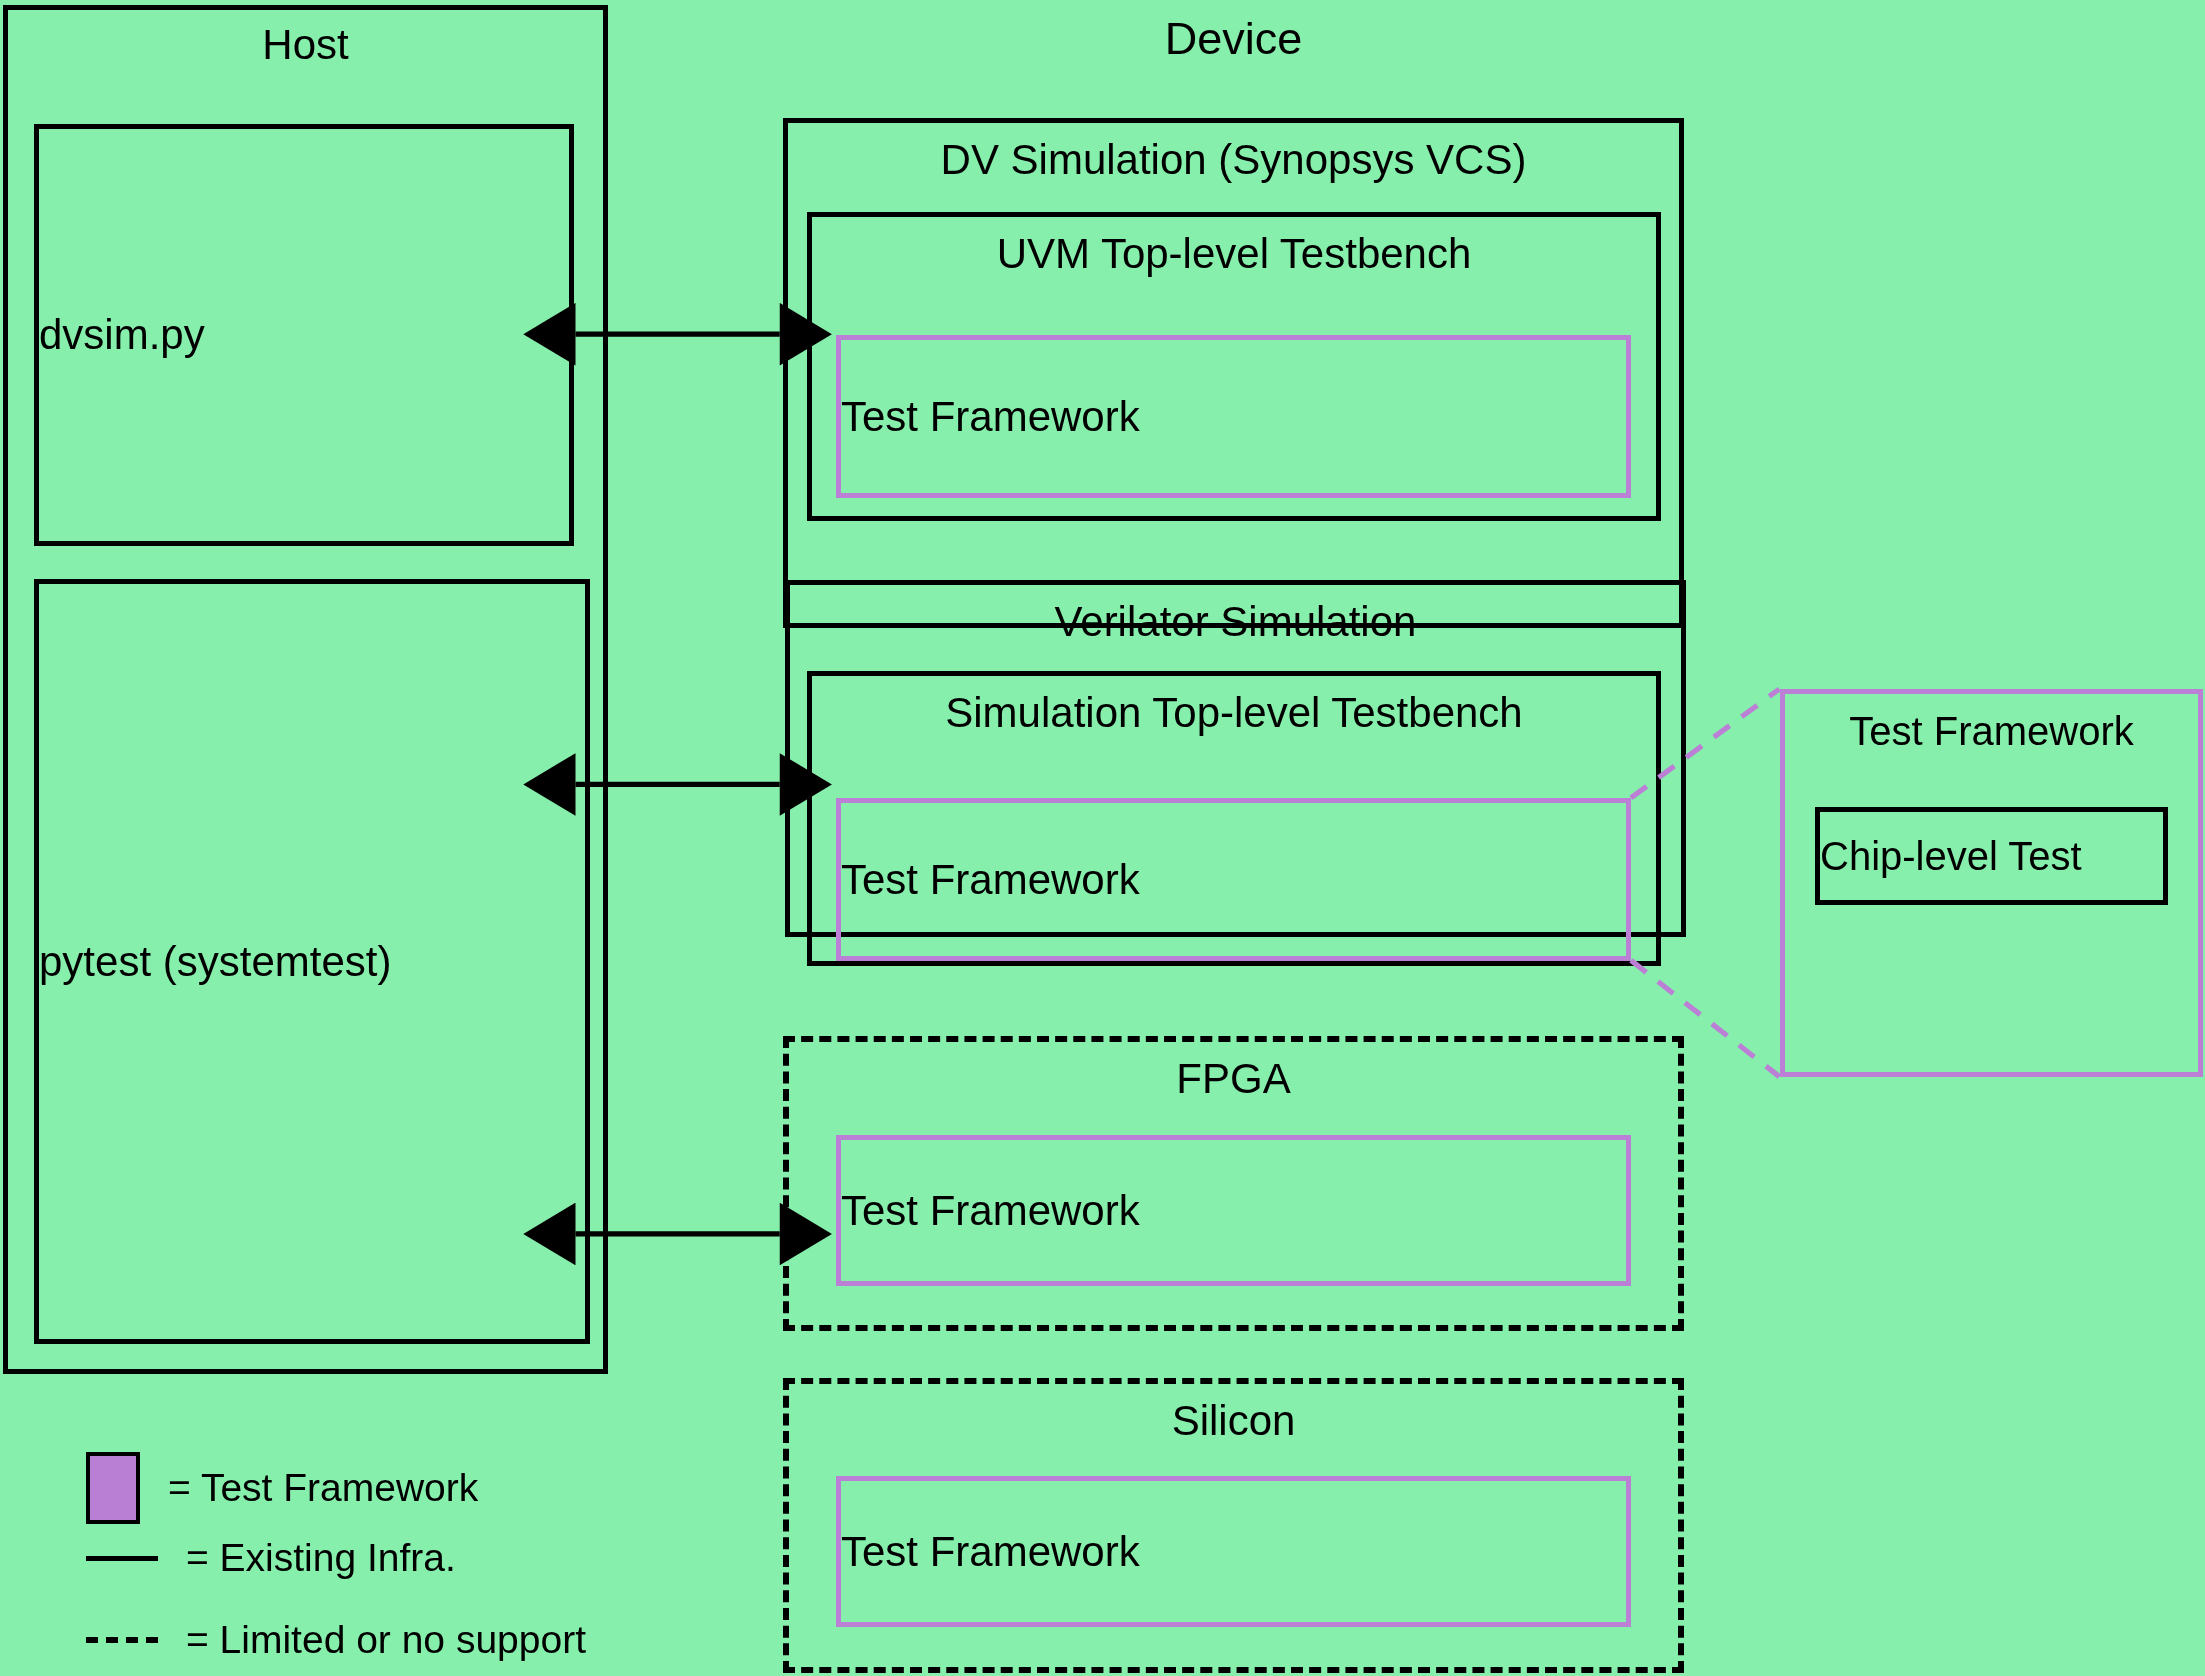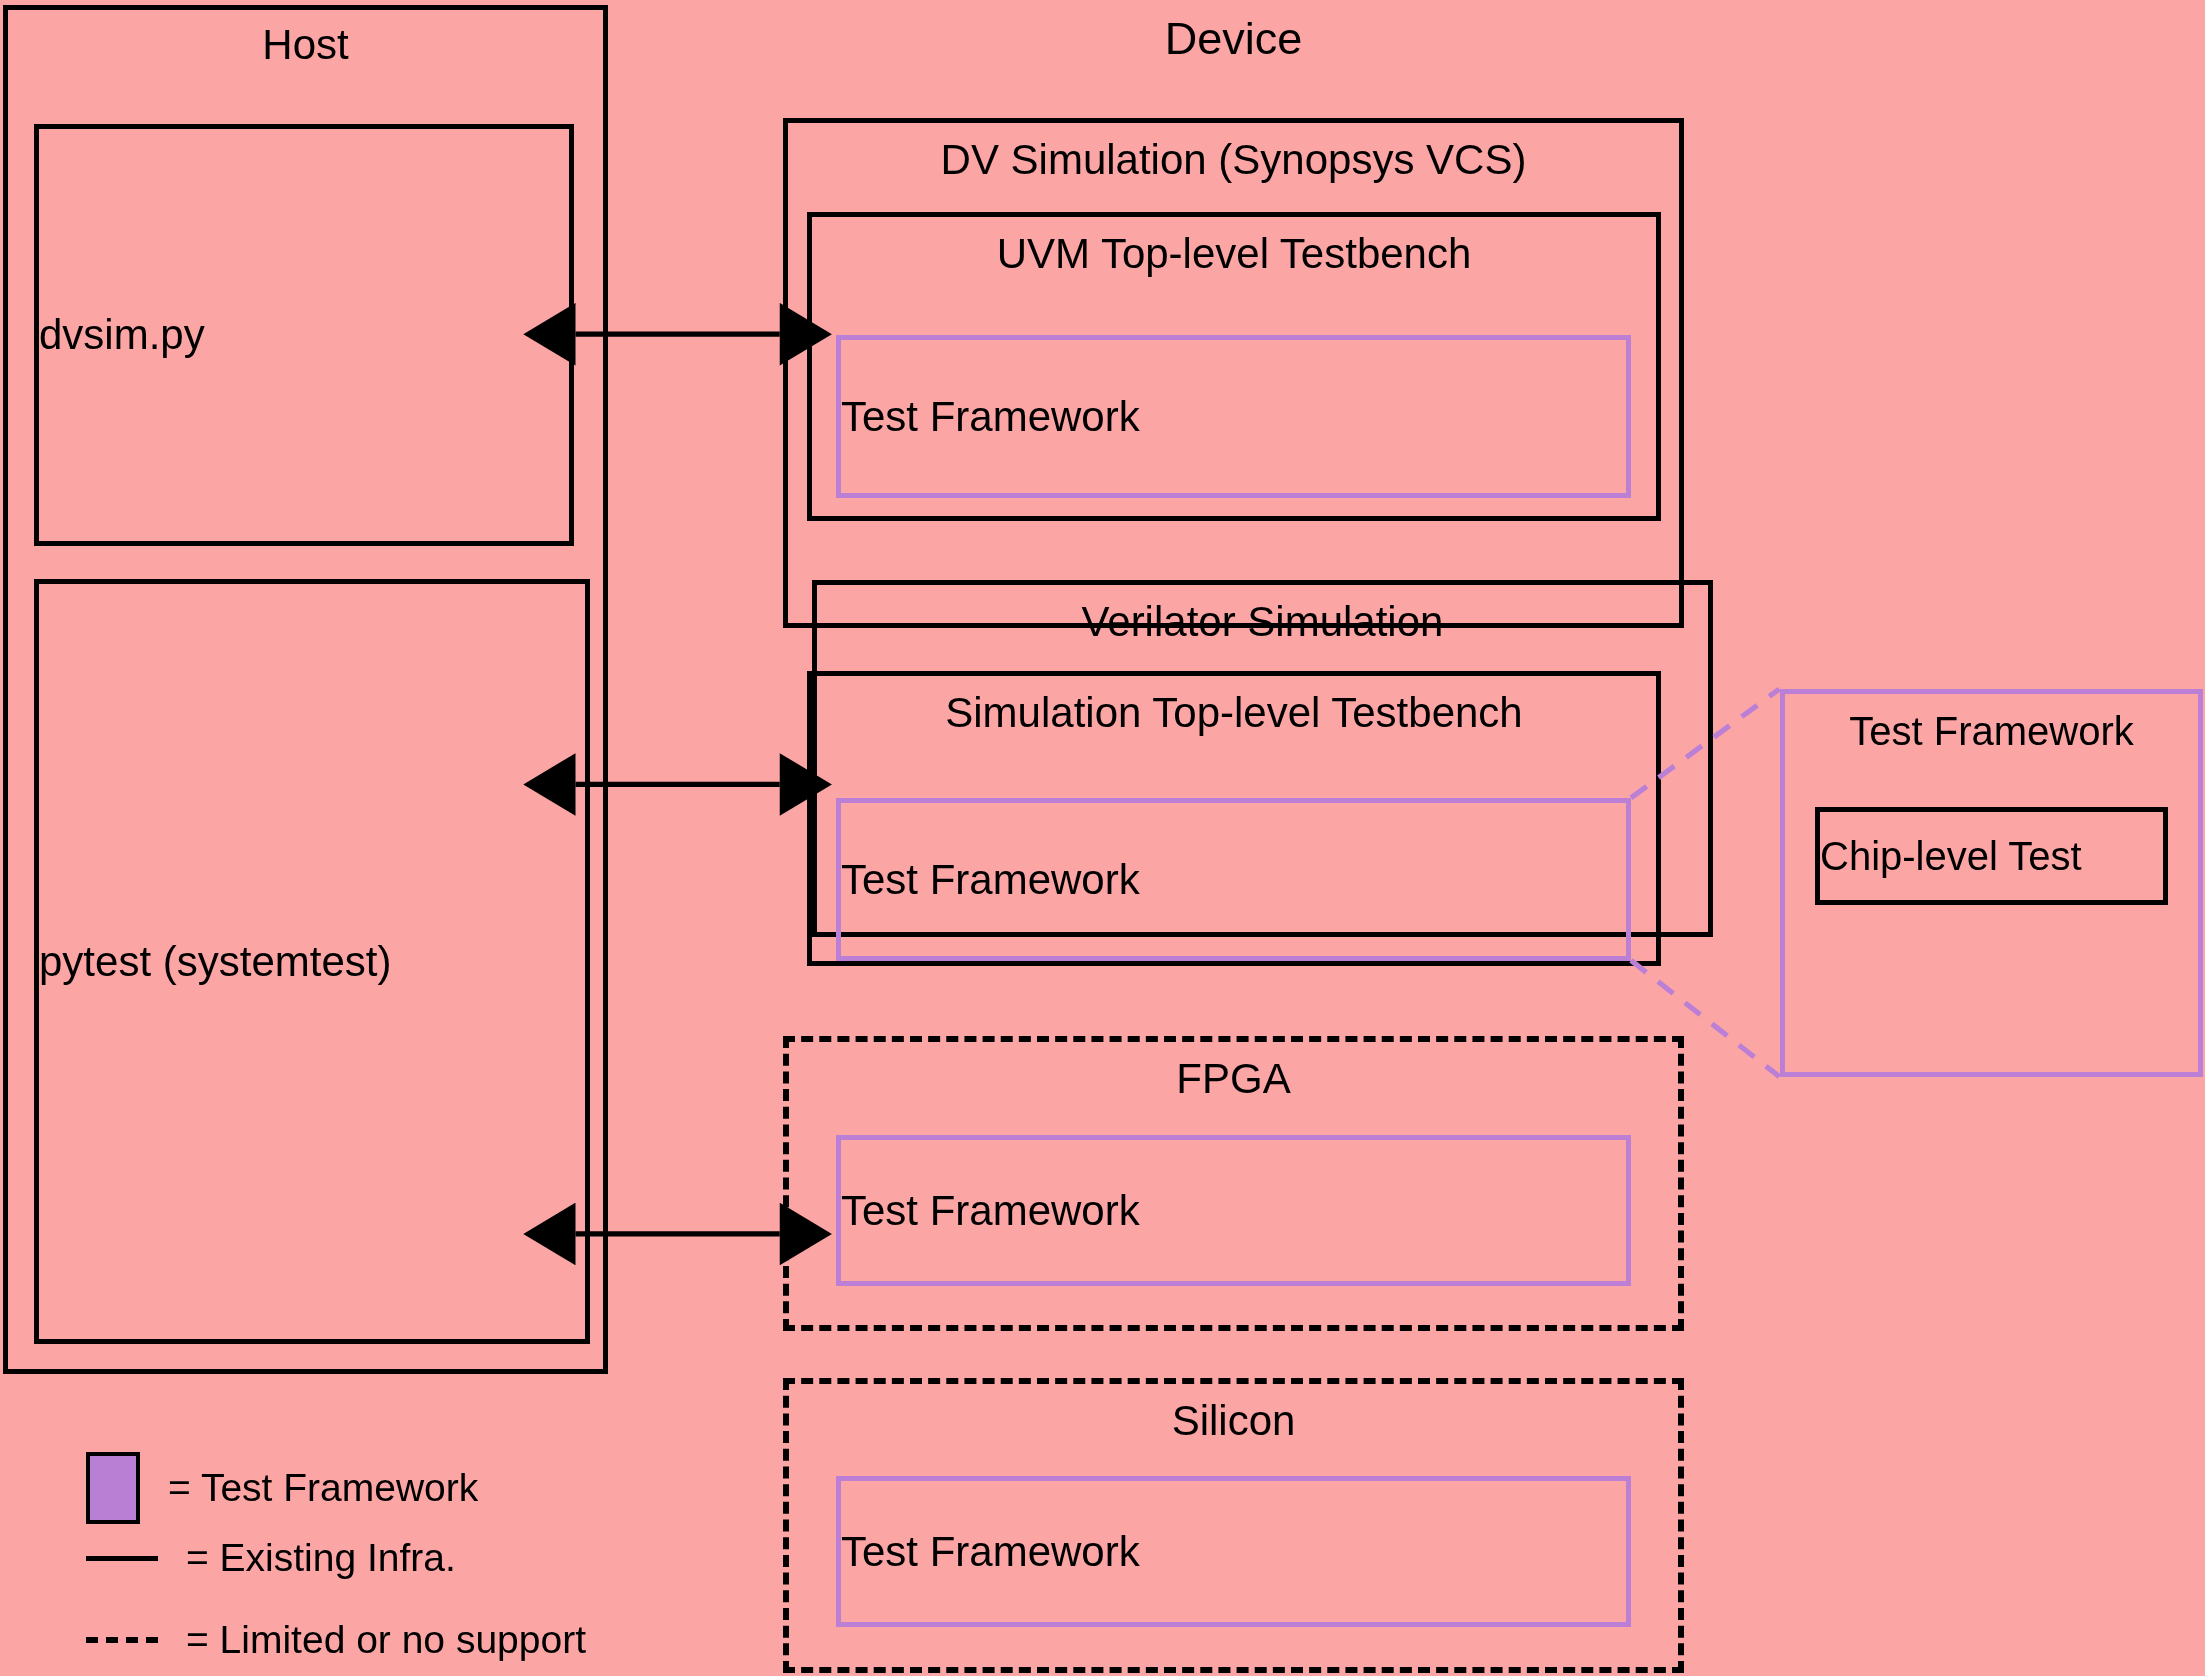--- a/index.html
+++ b/index.html
@@ -8,21 +8,21 @@
     background: #ffffff;
   }
   body {
     font-family: "Liberation Sans", sans-serif;
     color: #000000;
   }
   #canvas {
     position: relative;
     width: 2205px;
     height: 1677px;
-    background: #fca5a5;
+    background: #86efac;
     overflow: hidden;
   }
   .box {
     position: absolute;
     box-sizing: border-box;
     background: transparent;
   }
   .solid-black {
     border: 5.2px solid #000000;
   }
@@ -123,21 +123,21 @@
   </div>
 
   <div class="box solid-black" style="left:807px; top:212px; width:854px; height:309px;">
     <div class="title" style="top:15px;">UVM Top-level Testbench</div>
   </div>
 
   <div class="box purple-box" style="left:836px; top:335px; width:795px; height:163px;">
     <div class="centered-label">Test Framework</div>
   </div>
 
-  <div class="box solid-black" style="left:812px; top:580px; width:901px; height:357px;">
+  <div class="box solid-black" style="left:785px; top:580px; width:901px; height:357px;">
     <div class="title" style="top:15px;">Verilator Simulation</div>
   </div>
 
   <div class="box solid-black" style="left:807px; top:671px; width:854px; height:295px;">
     <div class="title" style="top:15px;">Simulation Top-level Testbench</div>
   </div>
 
   <div class="box purple-box" style="left:836px; top:798px; width:795px; height:163px;">
     <div class="centered-label">Test Framework</div>
   </div>

